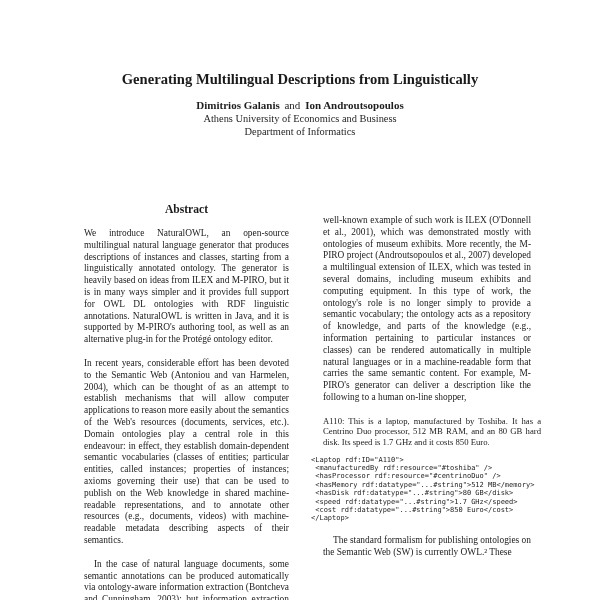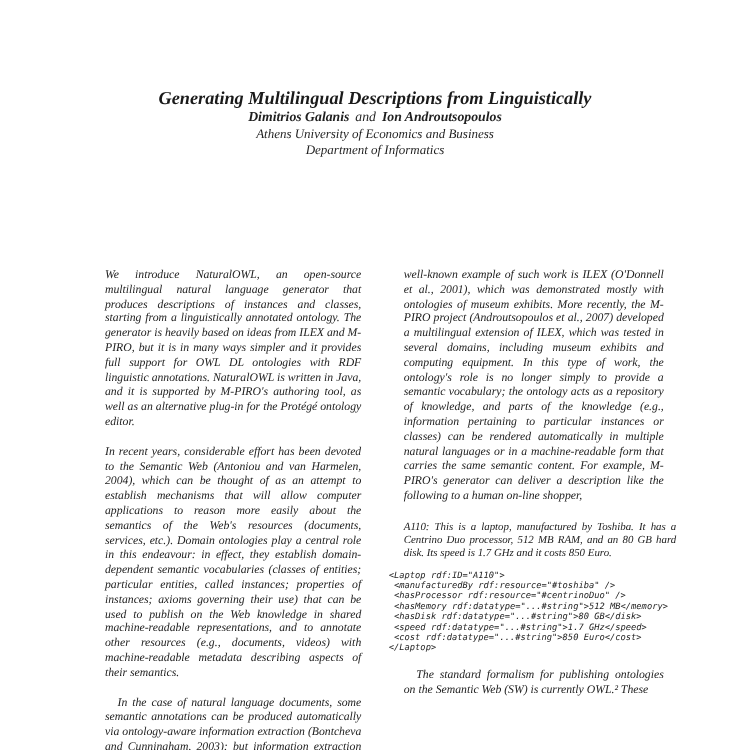--- a/index.html
+++ b/index.html
@@ -9,35 +9,35 @@
   }
   .page {
     position: relative;
     width: 600px;
     height: 600px;
     background: #ffffff;
     overflow: hidden;
     color: #1f1f1f;
     font-family: "Liberation Serif", "DejaVu Serif", serif;
     box-sizing: border-box;
-    font-style: italic;
   }
   .titleblock {
     padding-top: 71px;
     text-align: center;
   }
   .title {
     margin: 0;
     font-size: 14.6px;
     font-weight: bold;
     line-height: 17px;
     color: #1a1a1a;
   }
   .title .tline { display: block; }
   .authors {
+    margin-top: 11px;
     font-size: 11px;
     line-height: 13px;
   }
   .authors .author { font-weight: bold; }
   .authors .and { font-weight: normal; padding: 0 2px; }
   .affil {
     font-size: 10.4px;
     line-height: 13px;
   }
   .columns {
@@ -104,20 +104,21 @@
       <span class="and">and</span>
       <span class="author">Ion Androutsopoulos</span>
     </div>
     <div class="affil">Athens University of Economics and Business</div>
     <div class="affil">Department of Informatics</div>
   </div>
 
   <div class="columns">
 
     <div class="col left">
+      <h2 class="abstract-heading">Abstract</h2>
       <p class="abstract-body">We introduce NaturalOWL, an open-source multilingual natural language generator that produces descriptions of instances and classes, starting from a linguistically annotated ontology. The generator is heavily based on ideas from ILEX and M-PIRO, but it is in many ways simpler and it provides full support for OWL DL ontologies with RDF linguistic annotations. NaturalOWL is written in Java, and it is supported by M-PIRO's authoring tool, as well as an alternative plug-in for the Protégé ontology editor.</p>
       <p>In recent years, considerable effort has been devoted to the Semantic Web (Antoniou and van Harmelen, 2004), which can be thought of as an attempt to establish mechanisms that will allow computer applications to reason more easily about the semantics of the Web's resources (documents, services, etc.). Domain ontologies play a central role in this endeavour: in effect, they establish domain-dependent semantic vocabularies (classes of entities; particular entities, called instances; properties of instances; axioms governing their use) that can be used to publish on the Web knowledge in shared machine-readable representations, and to annotate other resources (e.g., documents, videos) with machine-readable metadata describing aspects of their semantics.</p>
       <p class="indent">In the case of natural language documents, some semantic annotations can be produced automatically via ontology-aware information extraction (Bontcheva and Cunningham, 2003); but information extraction can currently provide reliably only relatively simple types of semantic informa-</p>
     </div>
 
     <div class="col right">
       <p>well-known example of such work is ILEX (O'Donnell et al., 2001), which was demonstrated mostly with ontologies of museum exhibits. More recently, the M-PIRO project (Androutsopoulos et al., 2007) developed a multilingual extension of ILEX, which was tested in several domains, including museum exhibits and computing equipment. In this type of work, the ontology's role is no longer simply to provide a semantic vocabulary; the ontology acts as a repository of knowledge, and parts of the knowledge (e.g., information pertaining to particular instances or classes) can be rendered automatically in multiple natural languages or in a machine-readable form that carries the same semantic content. For example, M-PIRO's generator can deliver a description like the following to a human on-line shopper,</p>
       <blockquote class="example">A110: This is a laptop, manufactured by Toshiba. It has a Centrino Duo processor, 512 MB RAM, and an 80 GB hard disk. Its speed is 1.7 GHz and it costs 850 Euro.</blockquote>
       <pre class="code">&lt;Laptop rdf:ID="A110"&gt;
  &lt;manufacturedBy rdf:resource="#toshiba" /&gt;

